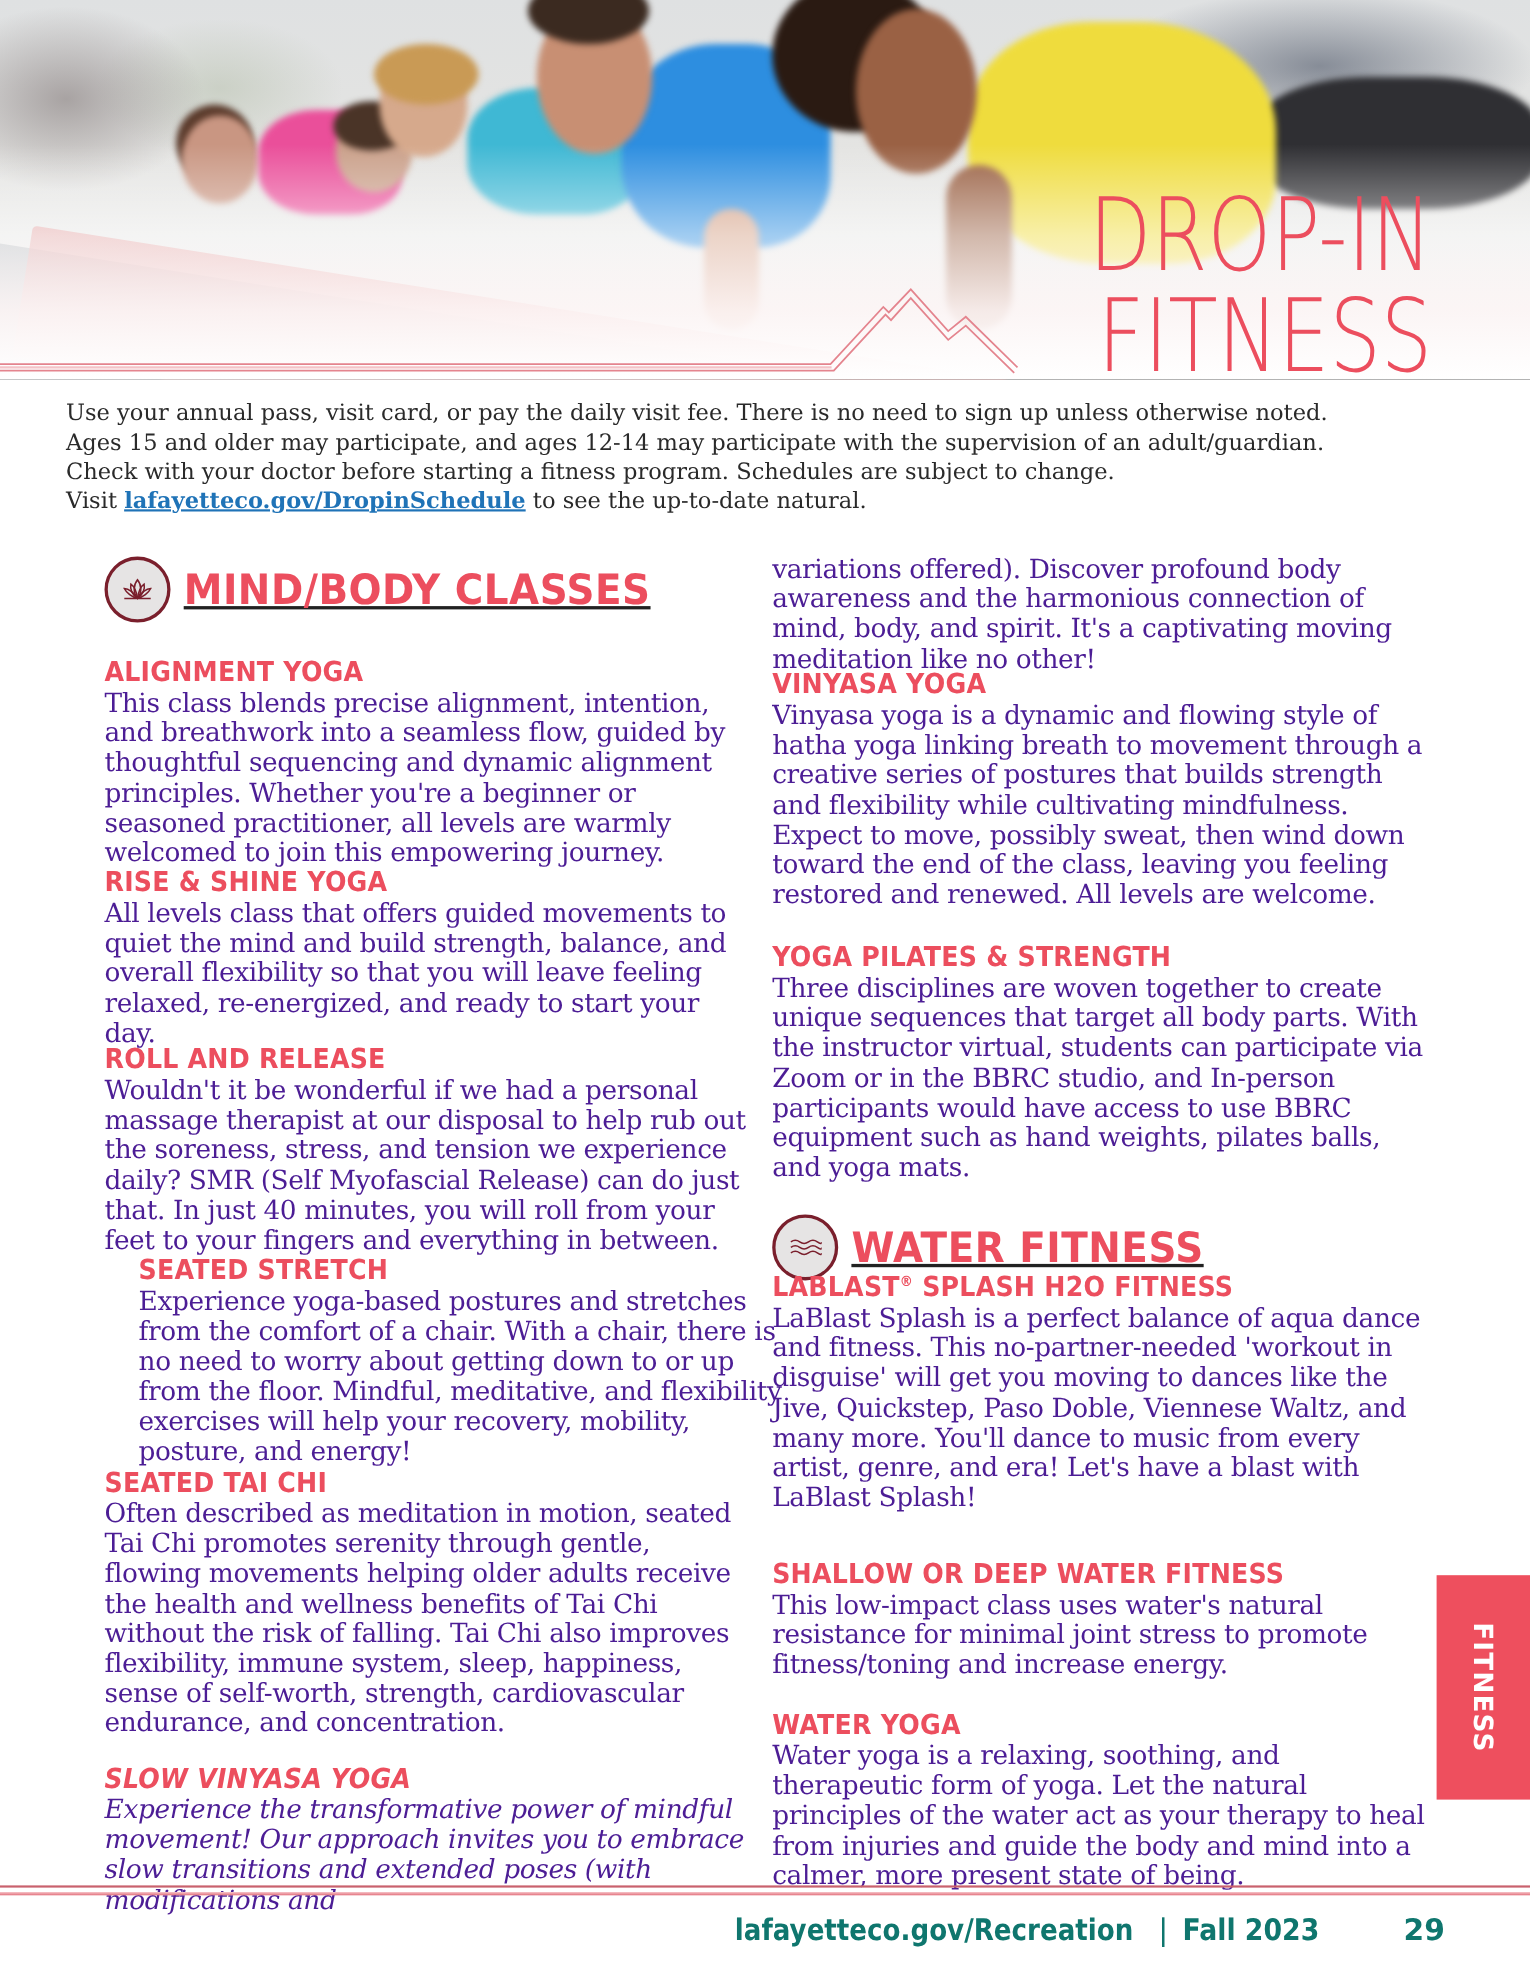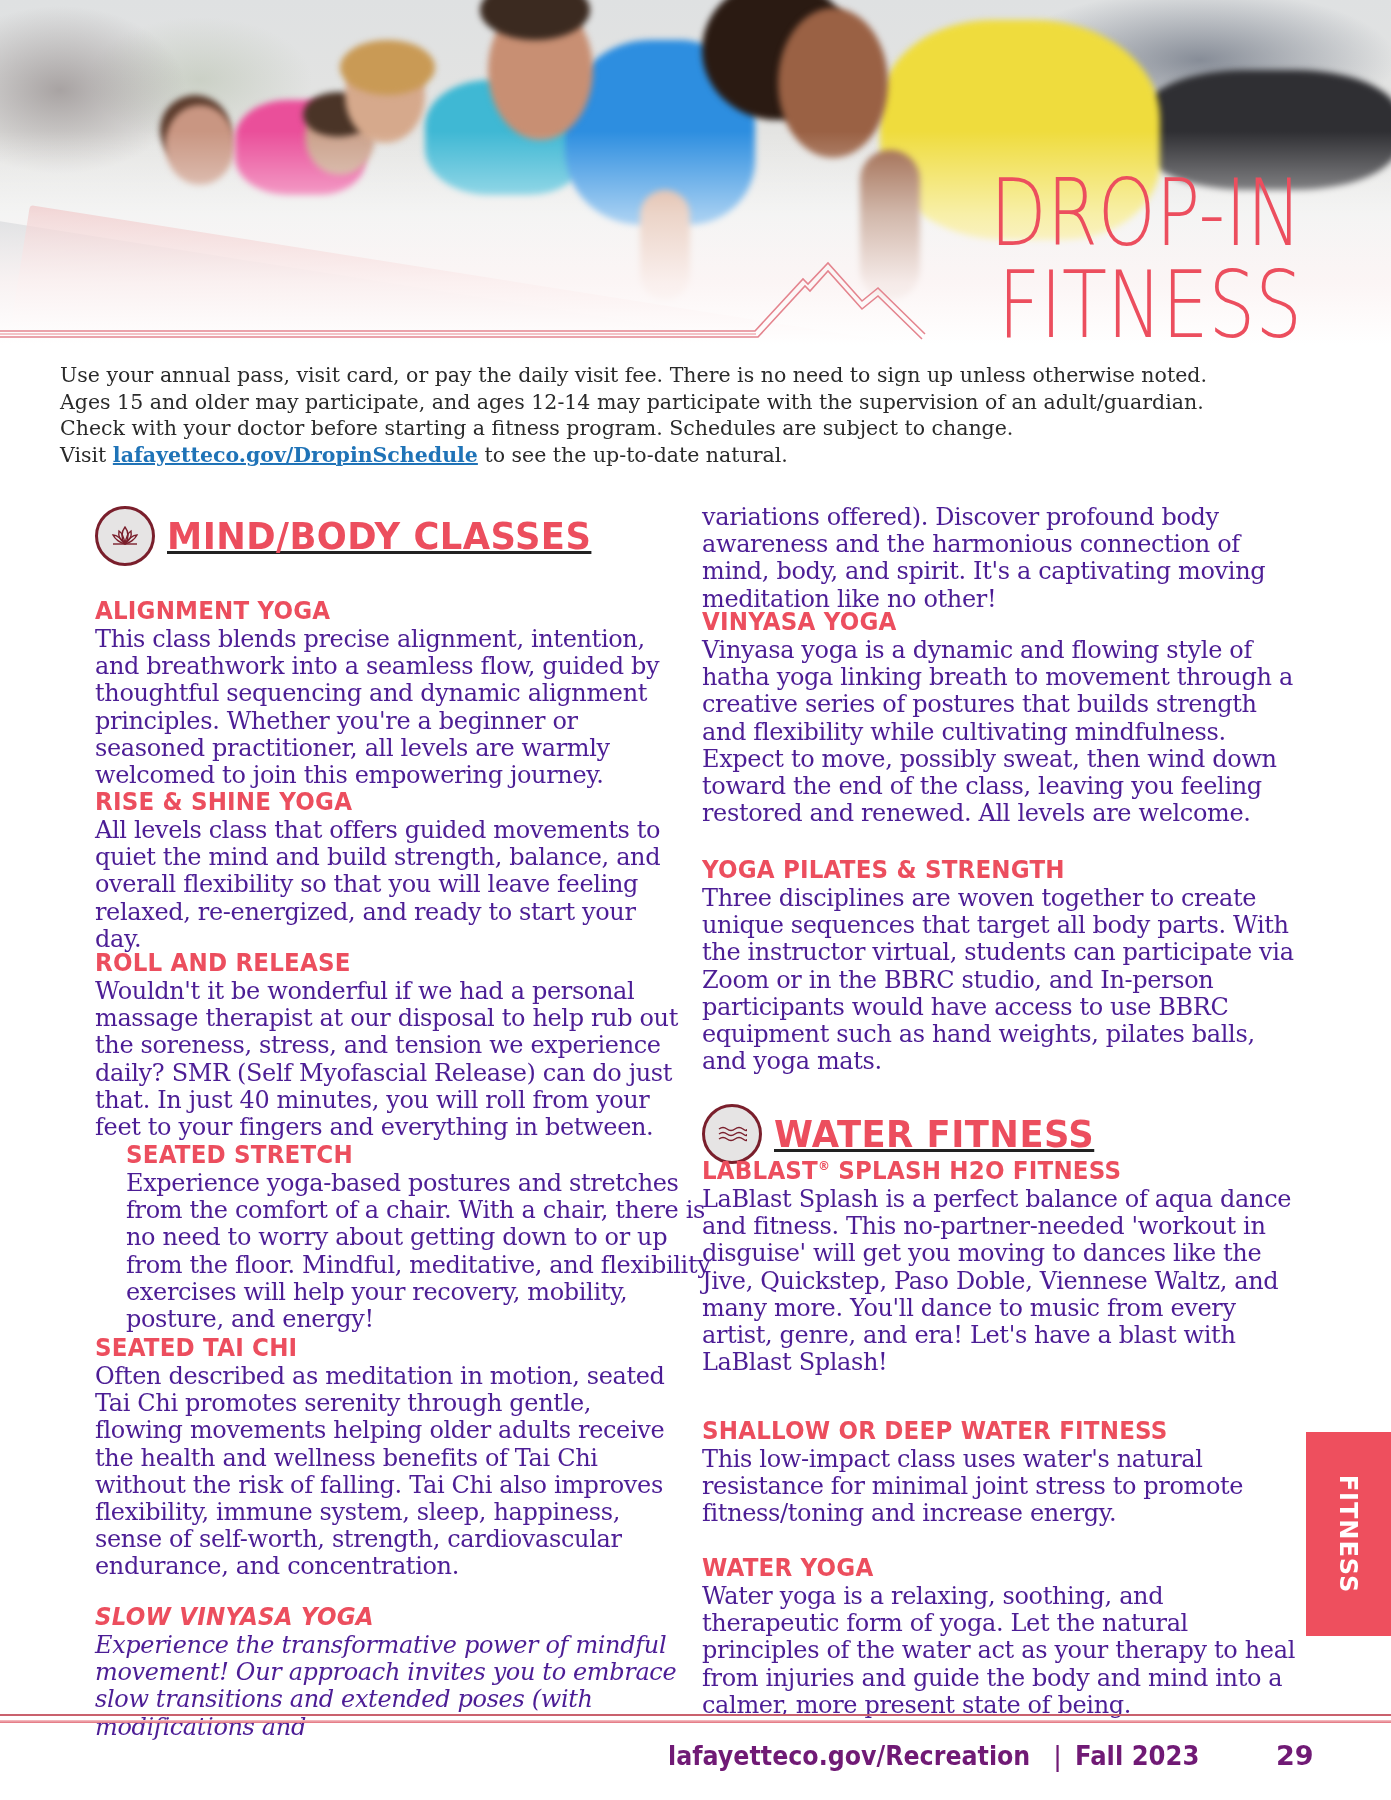--- a/index.html
+++ b/index.html
@@ -67,21 +67,21 @@
   .side-tab { position: absolute; left: 1306px; top: 1432px; width: 85px; height: 204px; background: #ee4f5e;
     display: flex; align-items: center; justify-content: center; }
   .side-tab span { color: #ffffff; font-family: "DejaVu Sans", "Liberation Sans", sans-serif; font-weight: bold;
     font-size: 24px; letter-spacing: 1px; transform: rotate(90deg); white-space: nowrap; }
 
   
   .footer-line1 { position: absolute; left: 0; top: 1714px; width: 1391px; height: 2px; background: #c9616d; }
   .footer-line2 { position: absolute; left: 0; top: 1720px; width: 1391px; height: 3px;
     background: linear-gradient(180deg, #f6c5c9 0%, #e2707c 100%); }
   .footer { position: absolute; top: 1740px; left: 0; width: 1391px; height: 40px;
-    font-family: "DejaVu Sans", "Liberation Sans", sans-serif; font-weight: bold; color: #701a75; font-size: 27px; }
+    font-family: "DejaVu Sans", "Liberation Sans", sans-serif; font-weight: bold; color: #0f766e; font-size: 27px; }
   .footer .url { position: absolute; left: 668px; top: 0; transform: scaleX(0.88); transform-origin: left center; white-space: nowrap; }
   .footer .sep { position: absolute; left: 1053px; top: 0; font-weight: normal; }
   .footer .season { position: absolute; left: 1075px; top: 0; transform: scaleX(0.9); transform-origin: left center; white-space: nowrap; }
   .footer .page { position: absolute; left: 1276px; top: 0; }
 </style>
 </head>
 <body>
 
 <div class="hero">
   <div class="bg-wall"></div>

